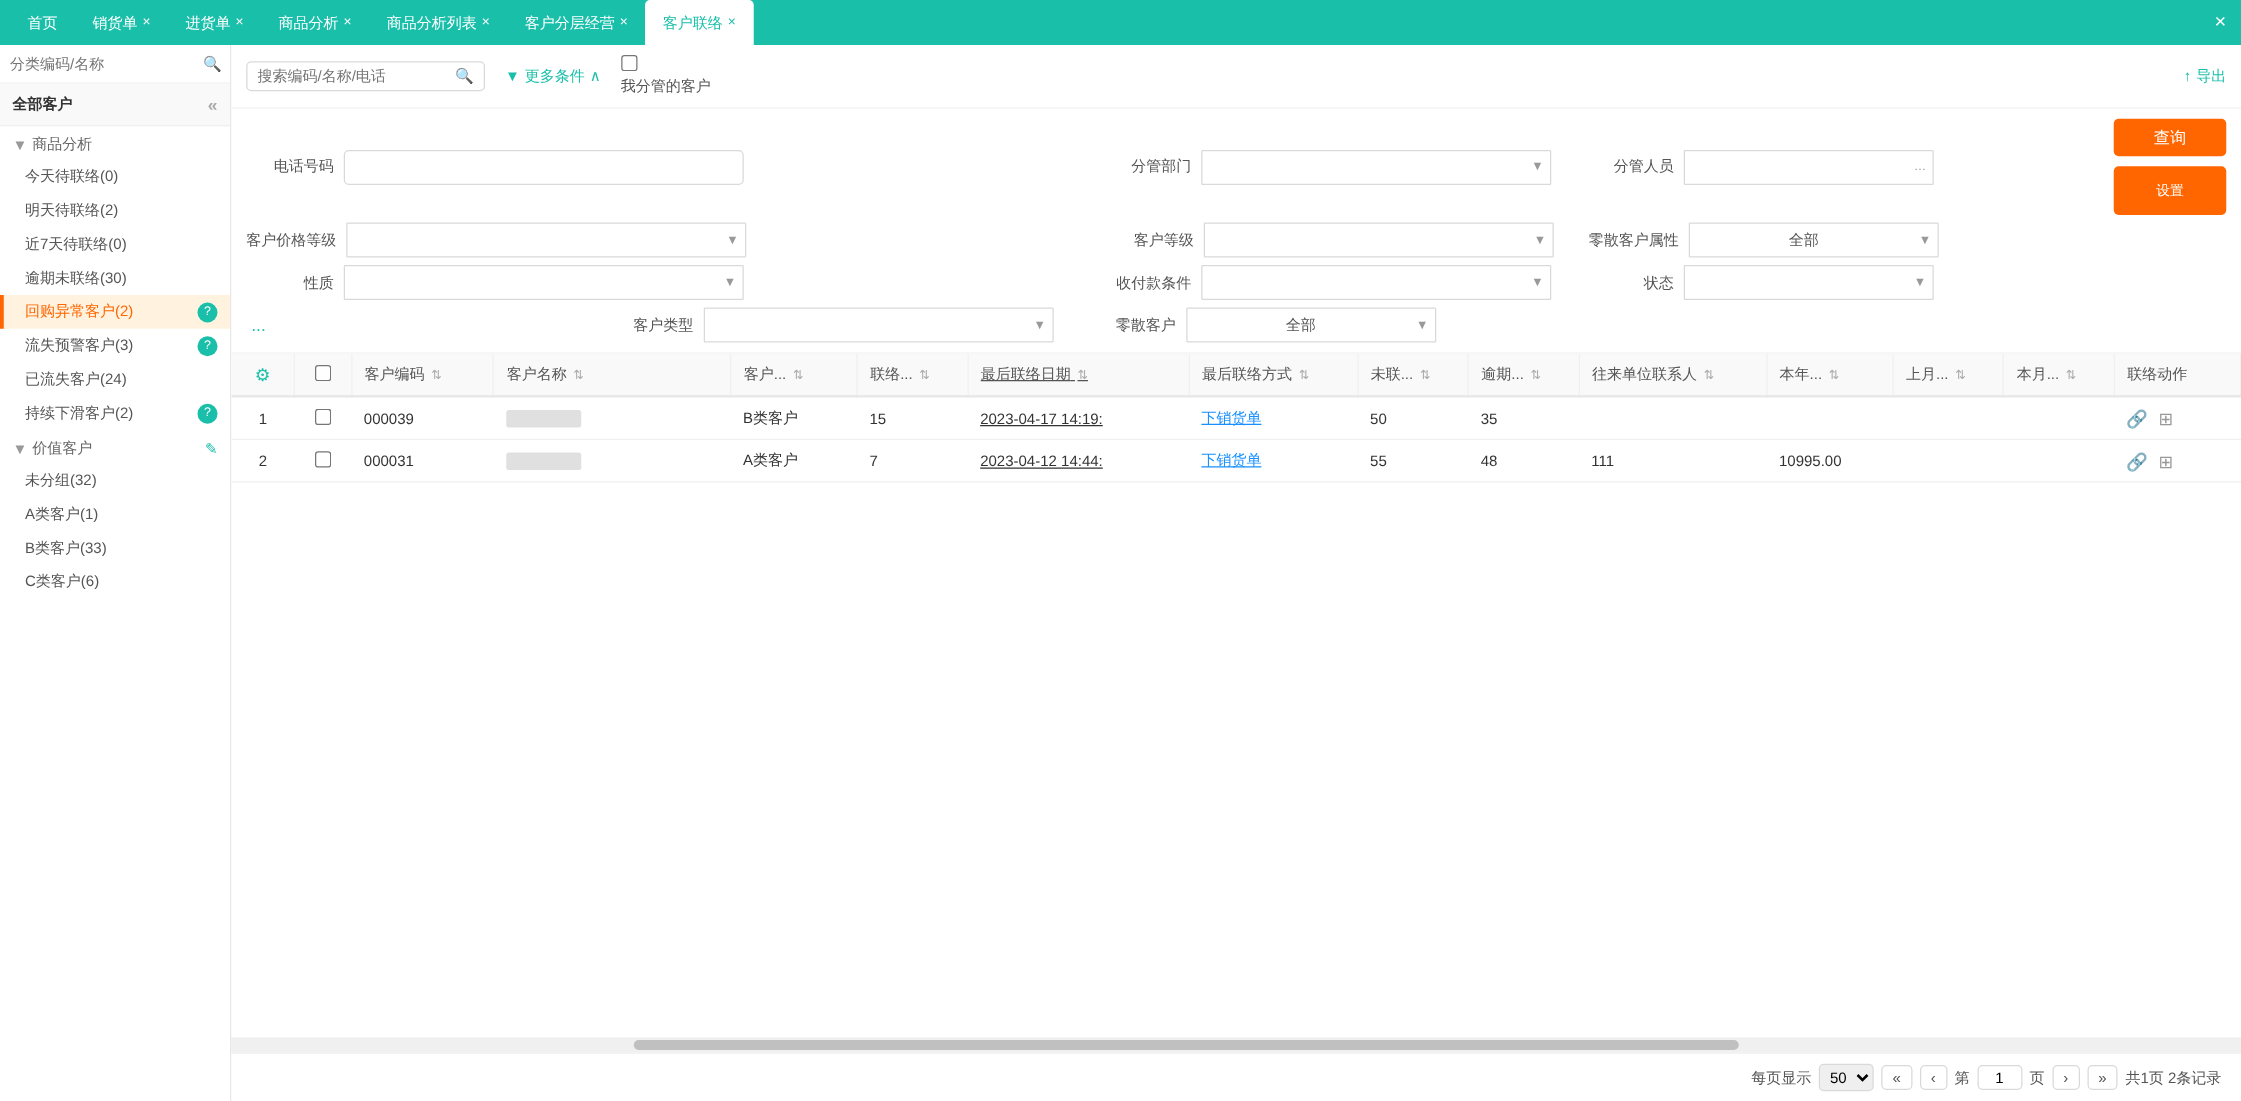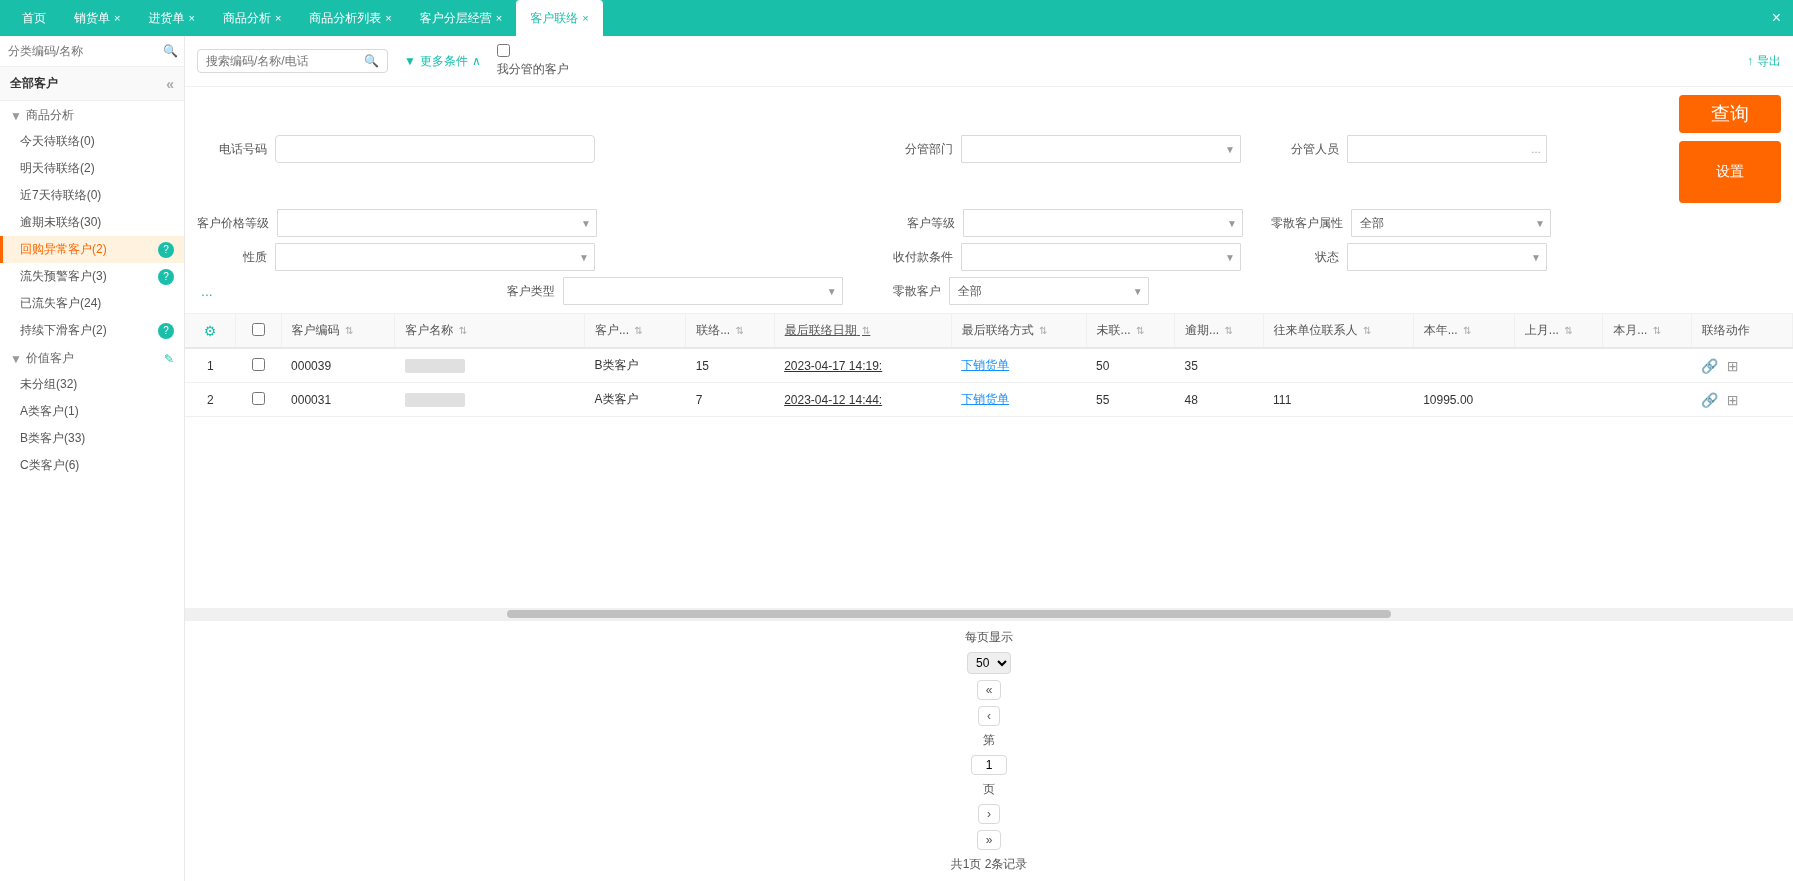--- a/index.html
+++ b/index.html
@@ -201,20 +201,21 @@
       border-radius: 1px;
       padding: 4px 24px 4px 8px;
       min-width: 180px;
       height: 28px;
       color: #555;
       font-size: 12px;
       background: white;
       appearance: none;
       cursor: pointer;
       position: relative;
+      text-align: center;
     }
     .filter-select-wrap {
       position: relative;
       display: inline-flex;
       align-items: center;
     }
     .filter-select-wrap .chevron {
       position: absolute;
       right: 6px;
       color: #999;
@@ -236,30 +237,30 @@
       font-size: 14px;
       padding: 0 4px;
     }
     .query-btn {
       background: #ff6600;
       color: white;
       border: none;
       border-radius: 4px;
       padding: 6px 32px;
       cursor: pointer;
-      font-size: 19px;
+      font-size: 13px;
     }
     .settings-btn {
       background: #ff6600;
       color: white;
       border: none;
       border-radius: 4px;
-      padding: 22px 20px;
-      cursor: pointer;
-      font-size: 14px;
+      padding: 12px 20px;
+      cursor: pointer;
+      font-size: 11px;
       margin-top: 4px;
     }
     .btn-group {
       display: flex;
       flex-direction: column;
       gap: 4px;
       align-self: flex-start;
     }
 
     
@@ -337,21 +338,20 @@
     .pagination {
       background: white;
       border-top: 1px solid #f0f0f0;
       padding: 8px 16px;
       display: flex;
       align-items: center;
       justify-content: flex-end;
       gap: 6px;
       color: #555;
       font-size: 12px;
-      flex-direction: column;
     }
     .pagination select {
       border: 1px solid #d9d9d9;
       border-radius: 4px;
       padding: 2px 4px;
       font-size: 12px;
     }
     .page-btn {
       border: 1px solid #d9d9d9;
       background: white;

